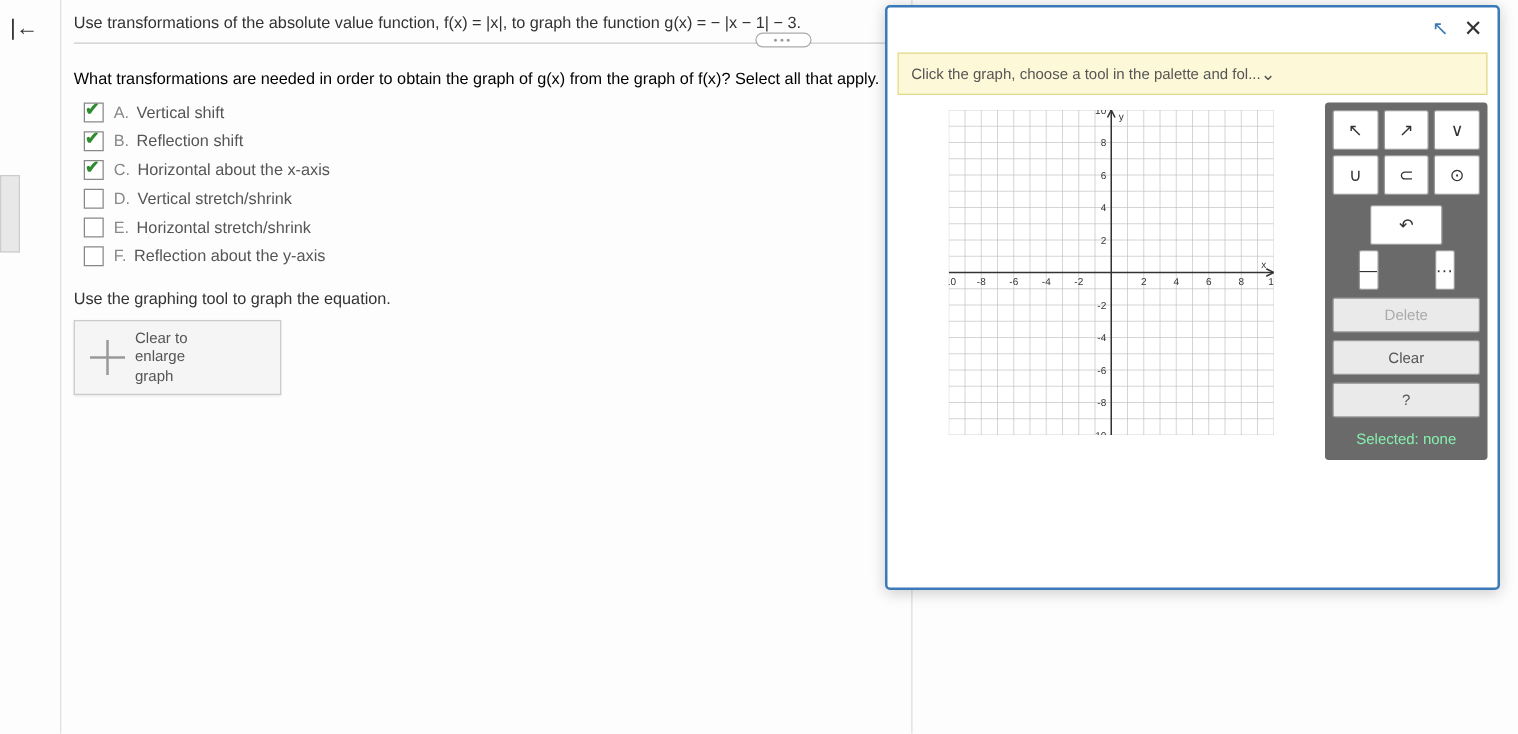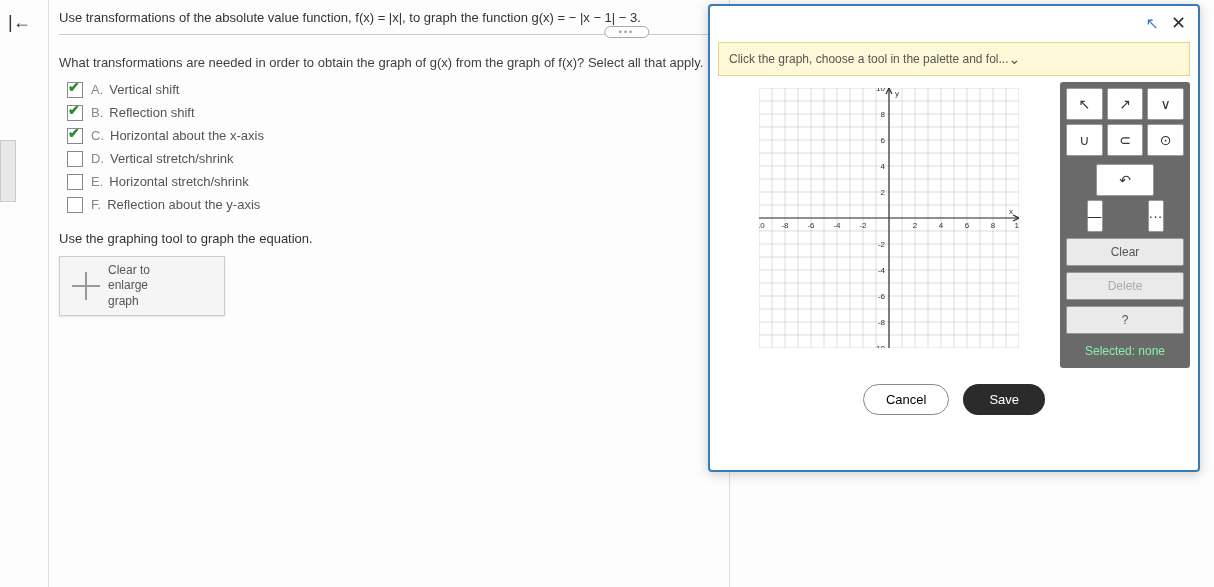--- a/index.html
+++ b/index.html
@@ -3,21 +3,21 @@
 <meta charset="utf-8">
 <style>
 body{margin:0;font-family:Arial,Helvetica,sans-serif;font-size:13px;color:#333;background:#fdfdfd;width:1214px;height:587px;overflow:hidden}
 .page{display:flex;height:100%}
 .left-gutter{width:40px;border-right:1px solid #e0e0e0;padding:8px 4px}
 .back-btn{font-size:18px;color:#333;cursor:pointer;padding:4px}
 .main{flex:1;padding:8px 20px 0 10px;position:relative}
 .question-prompt{font-size:13px;color:#333;margin-bottom:4px;line-height:1.5}
 .hr{border-bottom:1px solid #ccc;margin:6px 0 2px;position:relative}
 .ellipsis-badge{position:absolute;left:50%;top:-8px;transform:translateX(-50%);border:1px solid #aaa;border-radius:10px;padding:0 14px;background:#fff;font-size:9px;color:#999;letter-spacing:2px}
-.sub-question{margin:20px 0 12px;color:#404040}
+.sub-question{margin:20px 0 12px;color:#000000}
 .options{margin-left:8px}
 .option{display:flex;align-items:center;margin:7px 0;color:#555}
 .checkbox{width:14px;height:14px;border:1px solid #888;margin-right:8px;position:relative;background:#fff}
 .checkbox.checked::after{content:"✔";position:absolute;top:-4px;left:0;color:#2e8b2e;font-size:14px;font-weight:bold}
 .opt-letter{color:#888;margin-right:6px}
 .graph-instruction{margin-top:18px;color:#333}
 .enlarge-btn{display:flex;align-items:center;border:1px solid #ccc;background:#f5f5f5;padding:6px 12px;margin-top:10px;width:140px;cursor:pointer;box-shadow:0 1px 2px rgba(0,0,0,.1)}
 .enlarge-icon{width:28px;height:28px;margin-right:8px;position:relative}
 .enlarge-icon::before,.enlarge-icon::after{content:"";position:absolute;background:#999}
 .enlarge-icon::before{width:2px;height:100%;left:50%;transform:translateX(-50%)}
@@ -195,25 +195,21 @@
               <div class="tool-btn">∨</div>
               <div class="tool-btn">∪</div>
               <div class="tool-btn">⊂</div>
               <div class="tool-btn">⊙</div>
             </div>
           <div class="tool-row2" id="toolrow2" style="grid-template-columns:repeat(2,1fr);justify-items:center">
               <div class="tool-btn" style="grid-column: 1 / span 2; width: 48%; margin: 0px auto;">↶</div>
               <div class="tool-btn">—</div>
               <div class="tool-btn">···</div>
             </div>
+          <div class="palette-btn disabled">Delete</div>
           <div class="palette-btn">Clear</div>
-          <div class="palette-btn disabled">Delete</div>
           <div class="palette-btn">?</div>
           <div class="selected-label">Selected: none</div>
         </div>
-      </div>
-      <div class="gp-footer">
-        <button class="btn-cancel">Cancel</button>
-        <button class="btn-save">Save</button>
       </div>
     </div>
   </div>
 </div>
 
 </body></html>

